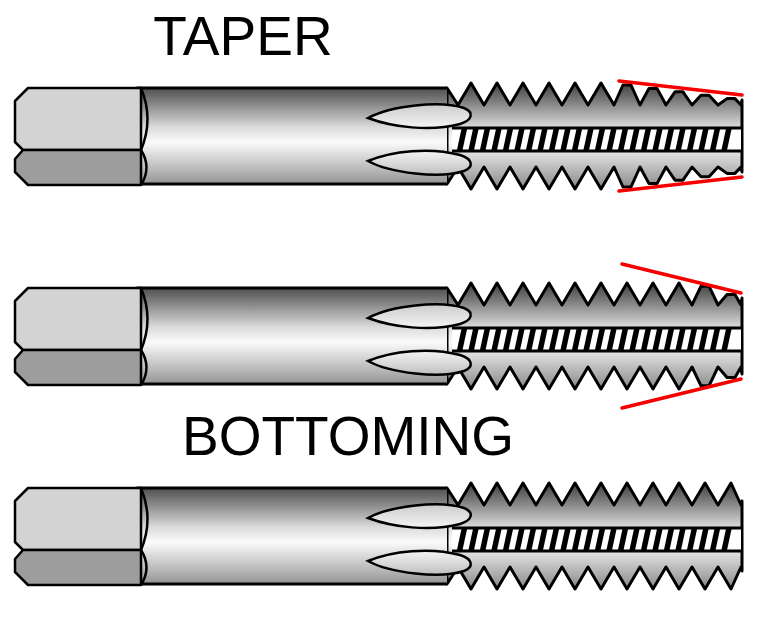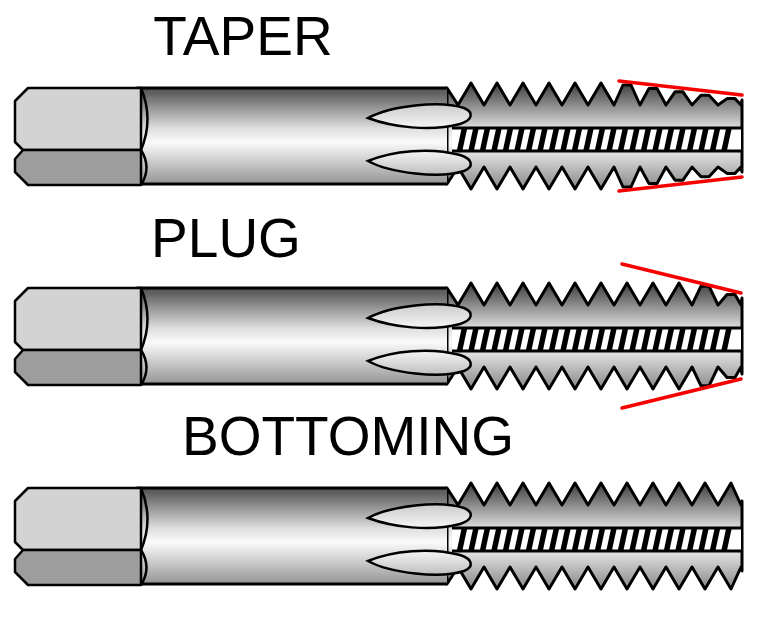--- a/index.html
+++ b/index.html
@@ -21,21 +21,20 @@
     white-space:nowrap;
     user-select:none;
   }
   svg{position:absolute;left:0;top:0;}
 </style>
 </head>
 <body>
 
 <div class="stage">
   <div class="tap-title" id="title-0" style="left: 243px; top: 9px;">TAPER</div>
-  <div class="tap-title" id="title-1" style="left: 226px; top: 211px;">PLUG</div>
   <div class="tap-title" id="title-2" style="left: 312px; top: 409px; margin-left: 36px;">BOTTOMING</div>
   <svg id="taps-svg" width="768" height="621" viewBox="0 0 768 621" xmlns="http://www.w3.org/2000/svg">
       <defs>
         <linearGradient id="metal0" x1="0" y1="83" x2="0" y2="189" gradientUnits="userSpaceOnUse">
           <stop offset="0" stop-color="#3f3f3f"></stop>
           <stop offset="0.12" stop-color="#6a6a6a"></stop>
           <stop offset="0.42" stop-color="#dcdcdc"></stop>
           <stop offset="0.56" stop-color="#fafafa"></stop>
           <stop offset="0.74" stop-color="#cccccc"></stop>
           <stop offset="1" stop-color="#878787"></stop>

